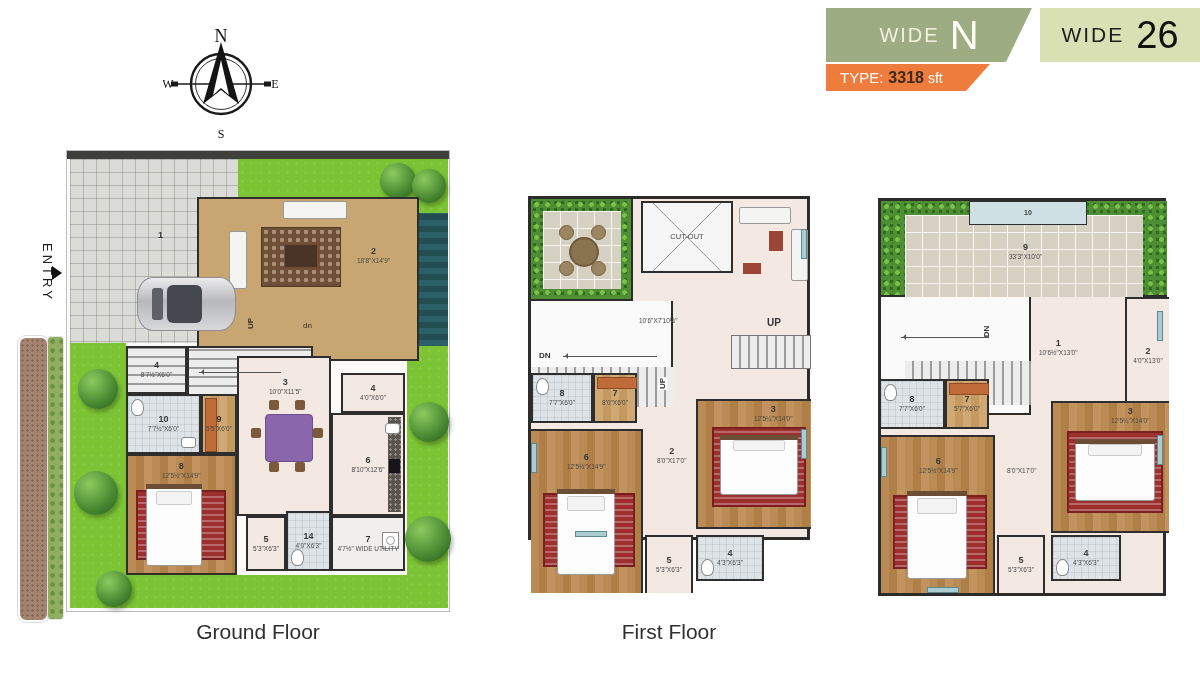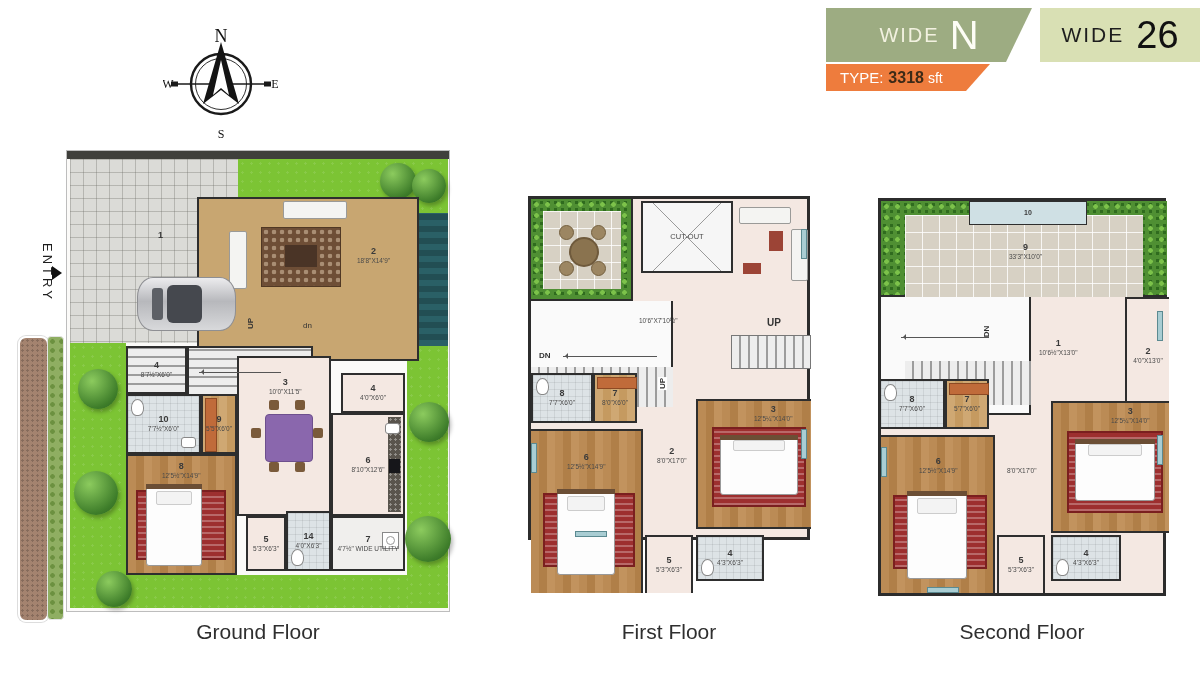--- a/index.html
+++ b/index.html
@@ -393,15 +393,14 @@
     </div>
 
     <div class="win" style="left:0px;top:246px;width:4px;height:28px;"></div>
     <div class="win" style="right:0px;top:234px;width:4px;height:28px;"></div>
     <div class="win" style="right:0px;top:110px;width:4px;height:28px;"></div>
     <div class="win" style="left:46px;bottom:0px;width:30px;height:4px;"></div>
   </section>
 
   <div class="floor-title" style="left:528px;top:620px;width:282px;">First Floor</div>
   <div class="floor-title" style="left:66px;top:620px;width:384px;">Ground Floor</div>
-  <div class="floor-title" style="left:878px;top:620px;width:288px;">Second Floor</div>
 
 </div>
 
 </body></html>

